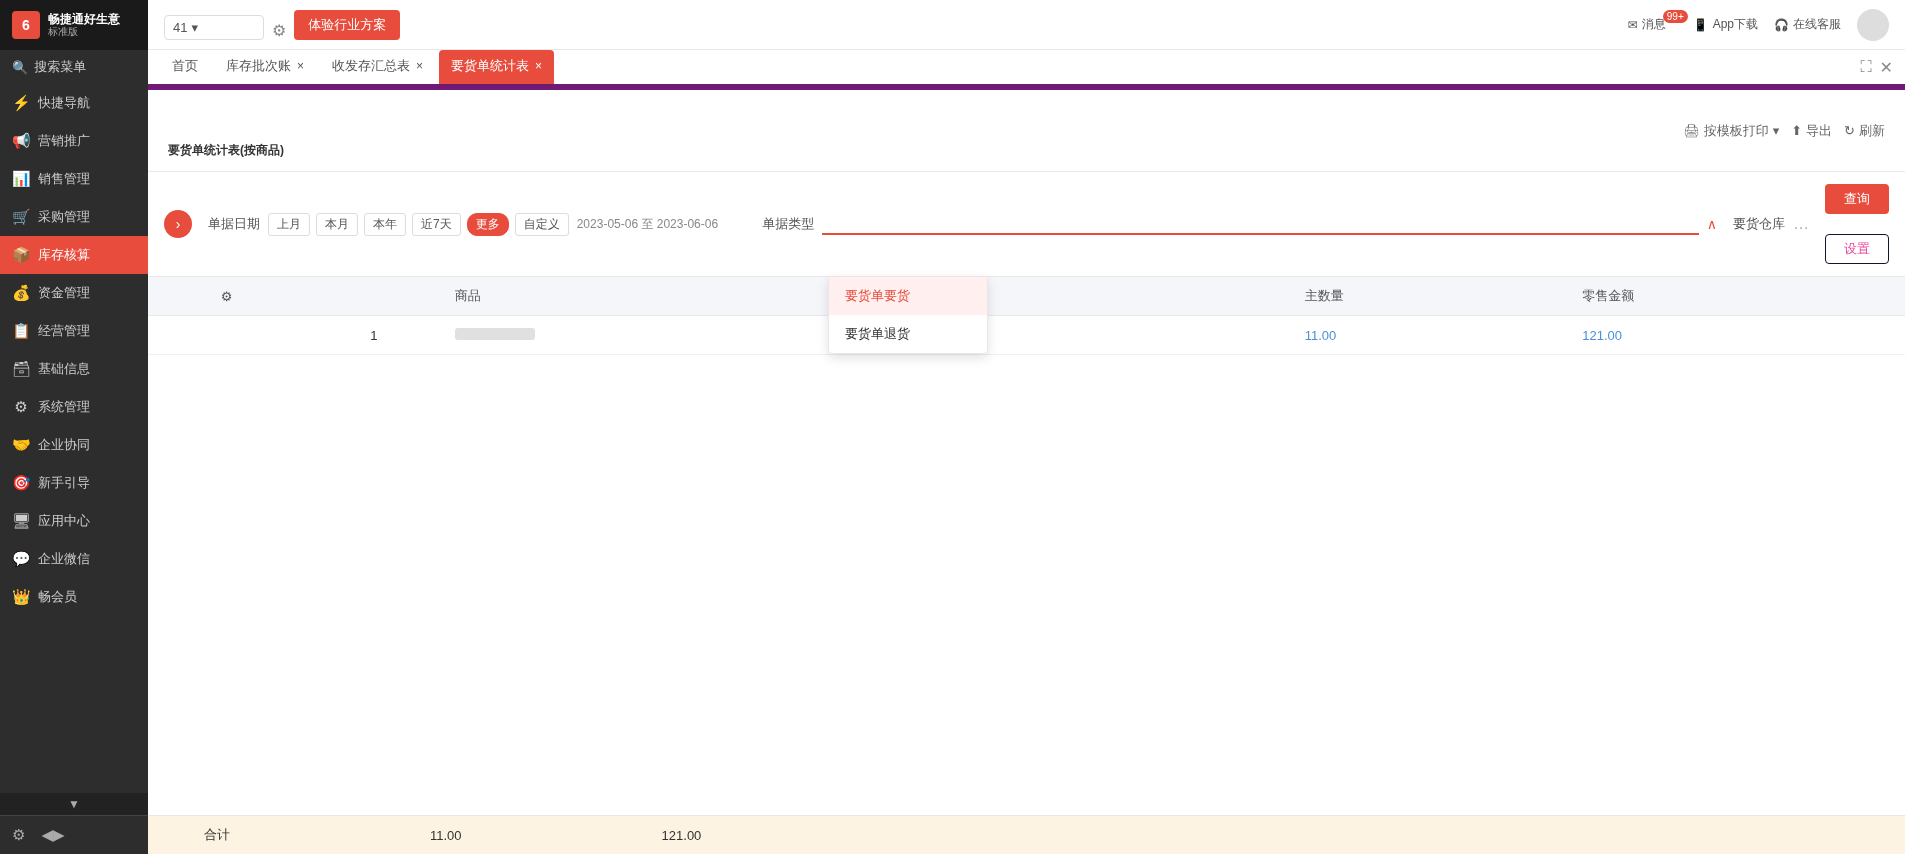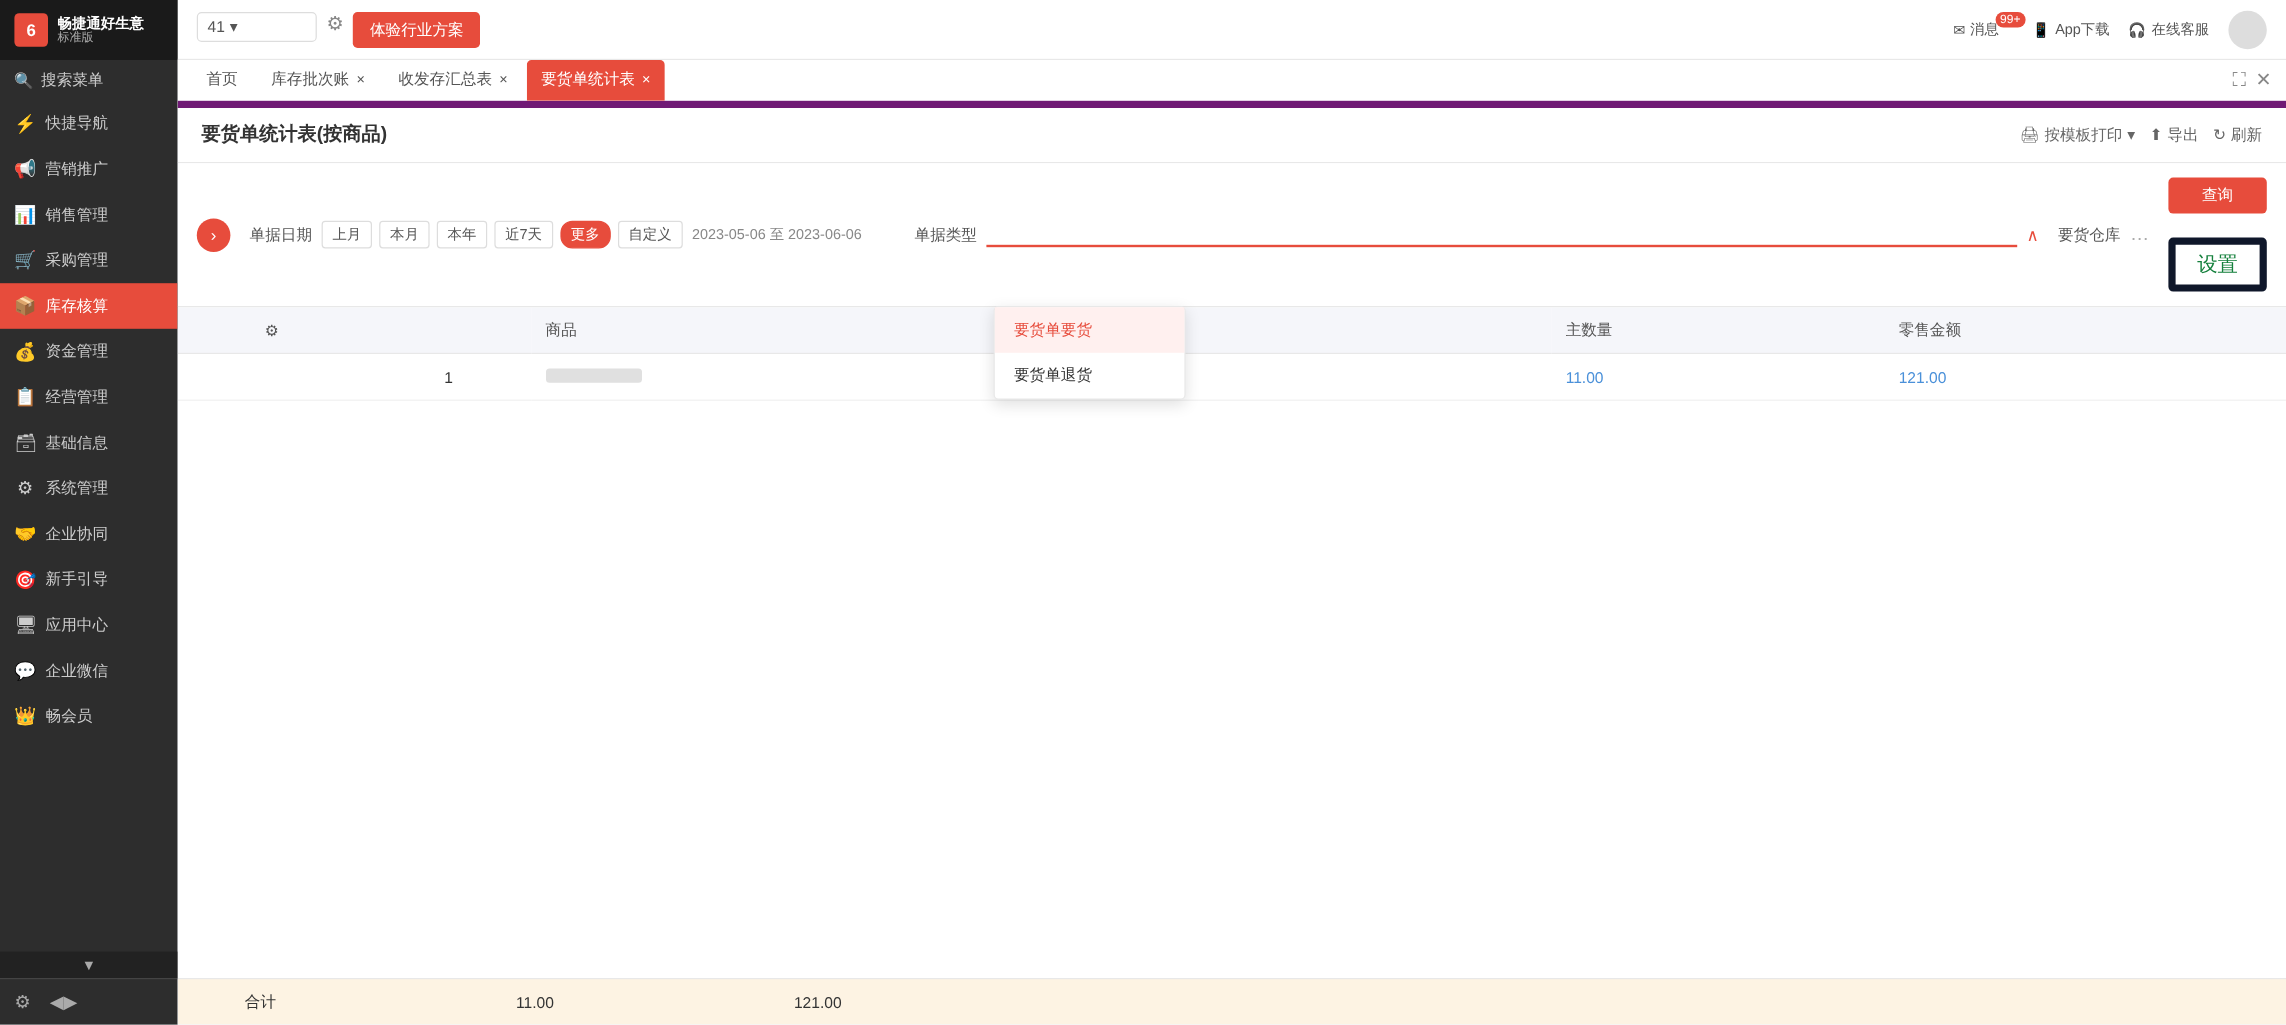--- a/index.html
+++ b/index.html
@@ -100,21 +100,21 @@
       height: 50px;
       display: flex;
       align-items: center;
       padding: 0 16px;
       border-bottom: 1px solid #e8e8e8;
       gap: 12px;
       flex-shrink: 0;
     }
     .topbar-left {
       display: flex;
-      align-items: flex-start;
+      align-items: flex-end;
       gap: 8px;
       flex: 1;
     }
     .topbar-selector {
       display: flex;
       align-items: center;
       gap: 4px;
       border: 1px solid #ddd;
       border-radius: 4px;
       padding: 4px 8px;
@@ -227,24 +227,25 @@
     .page-header {
       background: #fff;
       padding: 12px 20px 0;
       display: flex;
       align-items: center;
       justify-content: space-between;
       border-bottom: 1px solid #e8e8e8;
       flex-shrink: 0;
     }
     .page-title {
-      font-size: 16px;
+      font-size: 12px;
       font-weight: bold;
       color: #333;
       padding-bottom: 12px;
+      margin-top: 40px;
     }
     .page-header-actions {
       display: flex;
       align-items: center;
       gap: 12px;
       padding-bottom: 12px;
     }
     .print-btn {
       display: flex;
       align-items: center;
@@ -371,25 +372,25 @@
       background: #e74c3c;
       color: #fff;
       border: none;
       border-radius: 4px;
       padding: 6px 18px;
       font-size: 13px;
       cursor: pointer;
     }
     .set-btn {
       background: #fff;
-      color: #15803d;
-      border: 6px solid #0f172a;
+      color: #ec4899;
+      border: 1px solid #0f172a;
       border-radius: 4px;
       padding: 5px 18px;
-      font-size: 17px;
+      font-size: 13px;
       cursor: pointer;
     }
     .filter-right-btns {
       display: flex;
       flex-direction: column;
       gap: 20px;
       flex-shrink: 0;
     }
 
     

